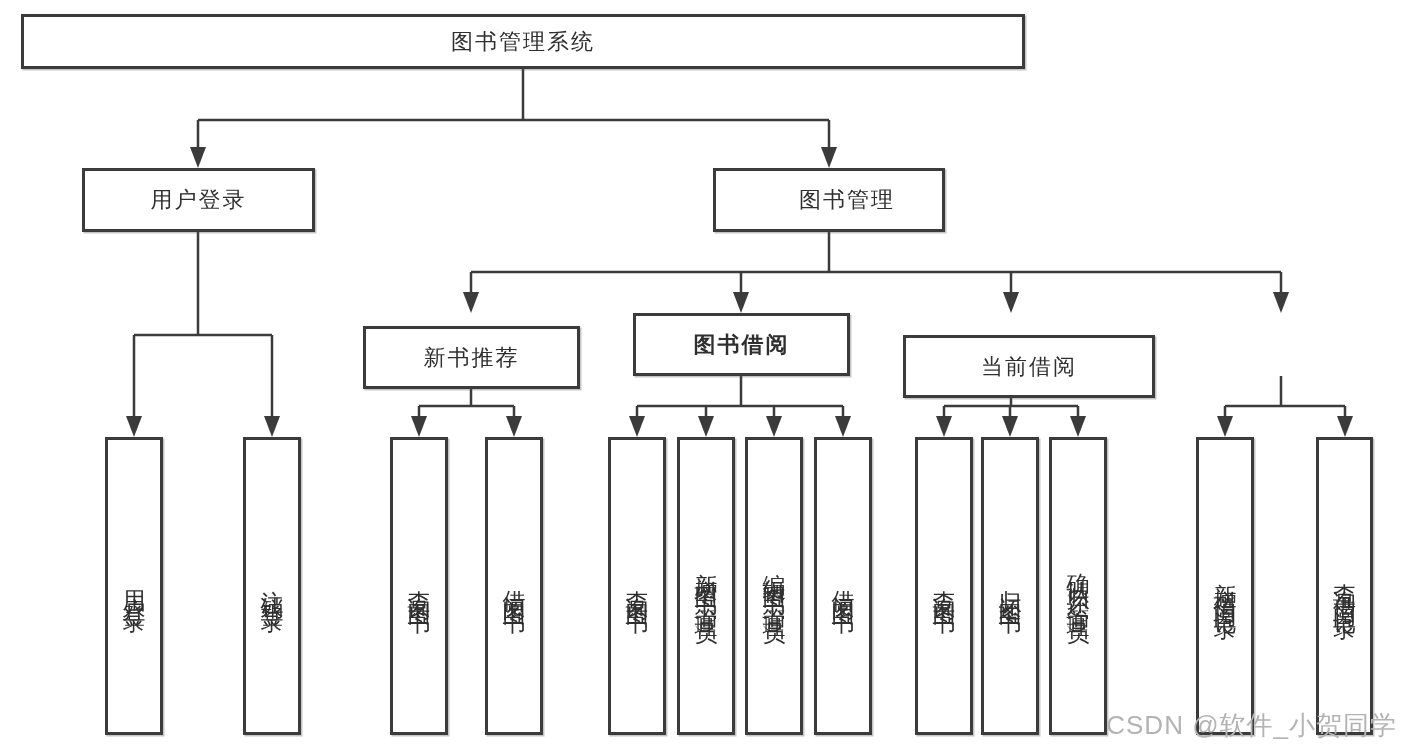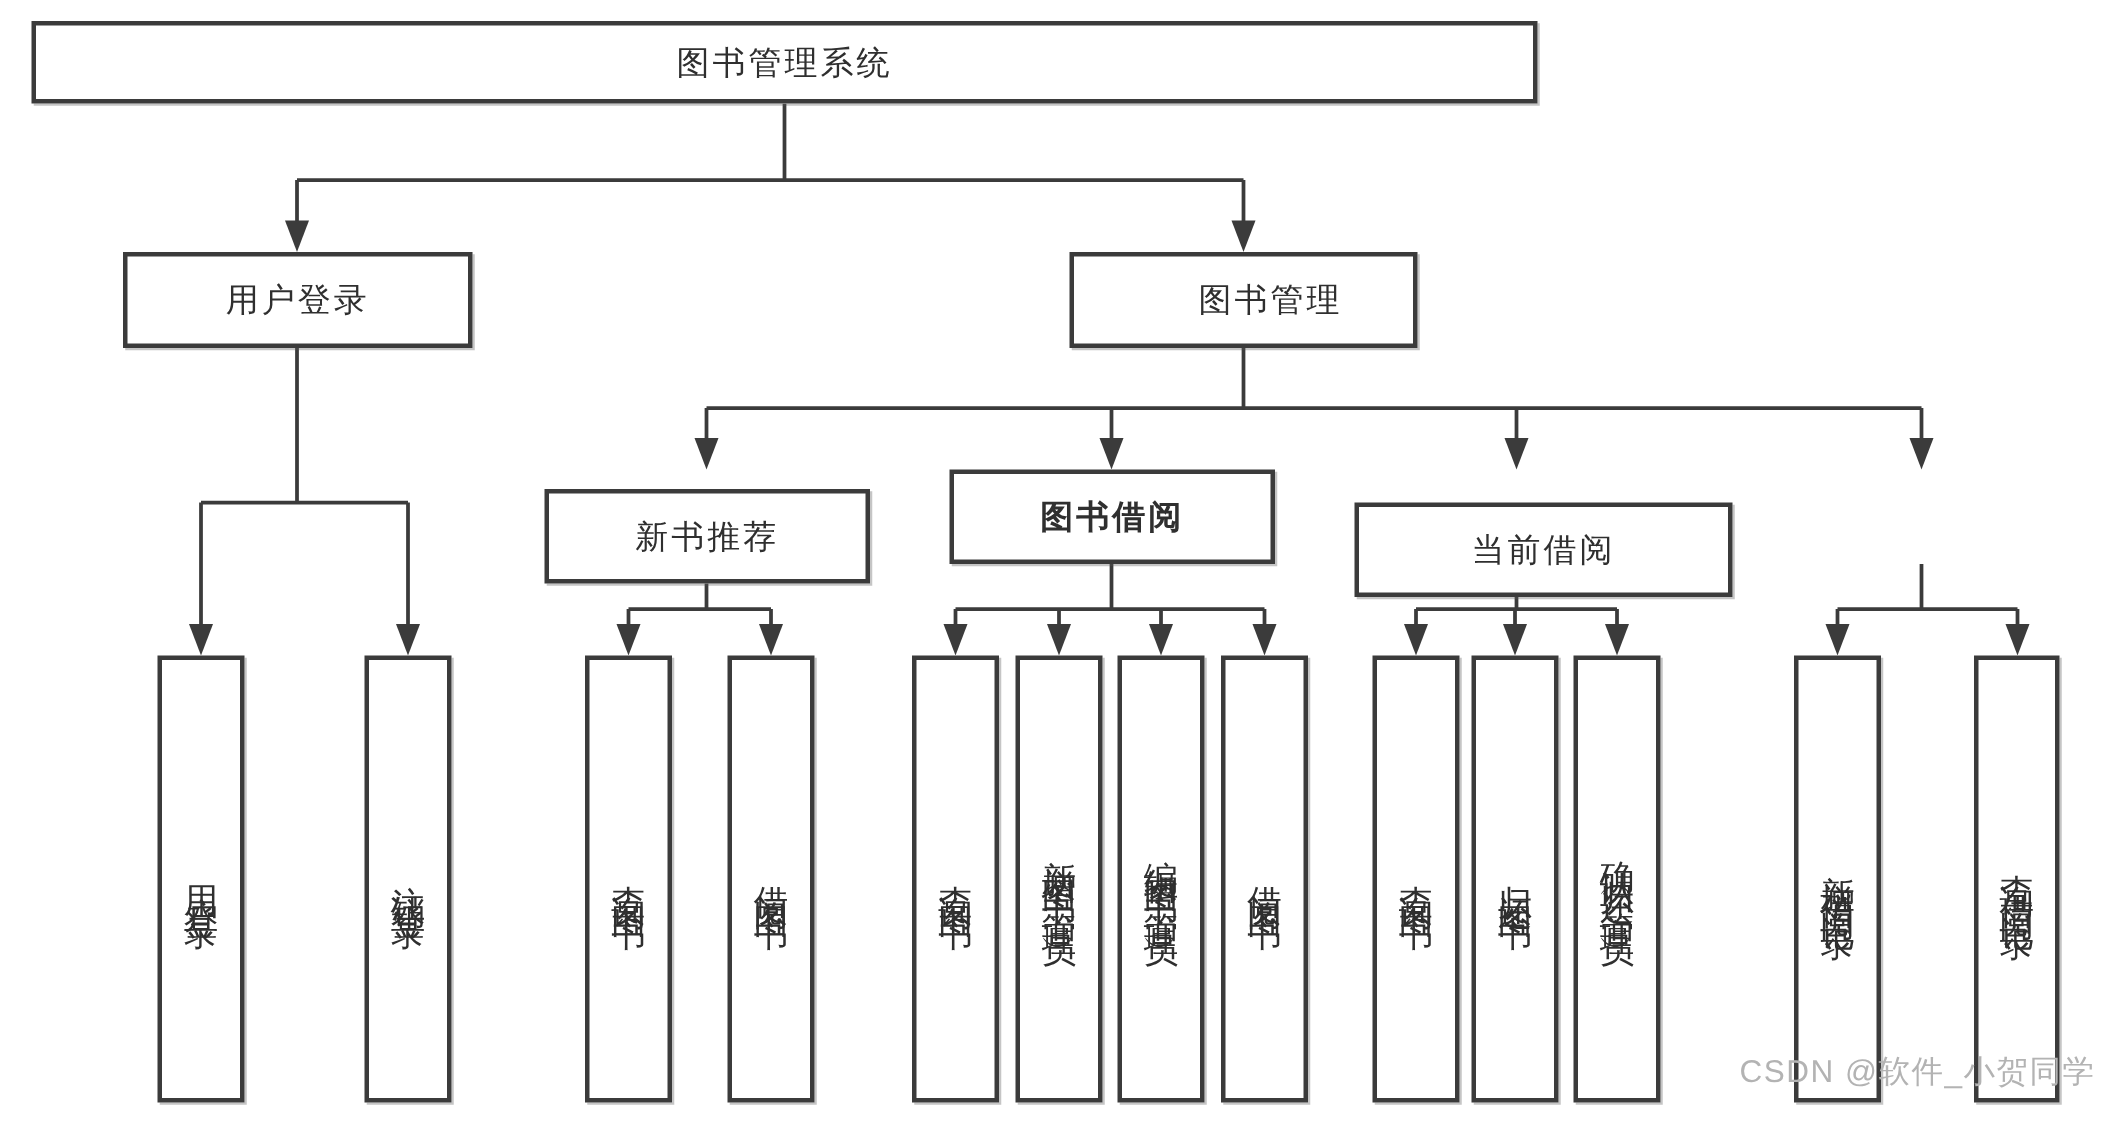--- a/index.html
+++ b/index.html
@@ -27,22 +27,22 @@
     white-space:nowrap;
   }
   .v-node .label {
     writing-mode:vertical-rl;
     font-size:23px;
     letter-spacing:7px;
     line-height:1;
   }
   .watermark {
     position:absolute;
-    right:8px; bottom:19px;
-    font-size:21px;
+    right:8px; bottom:4px;
+    font-size:26px;
     color:#b3b3b3;
     letter-spacing:1px;
     z-index:5;
     white-space:nowrap;
   }
 </style>
 </head>
 <body>
 
 <div class="canvas">

